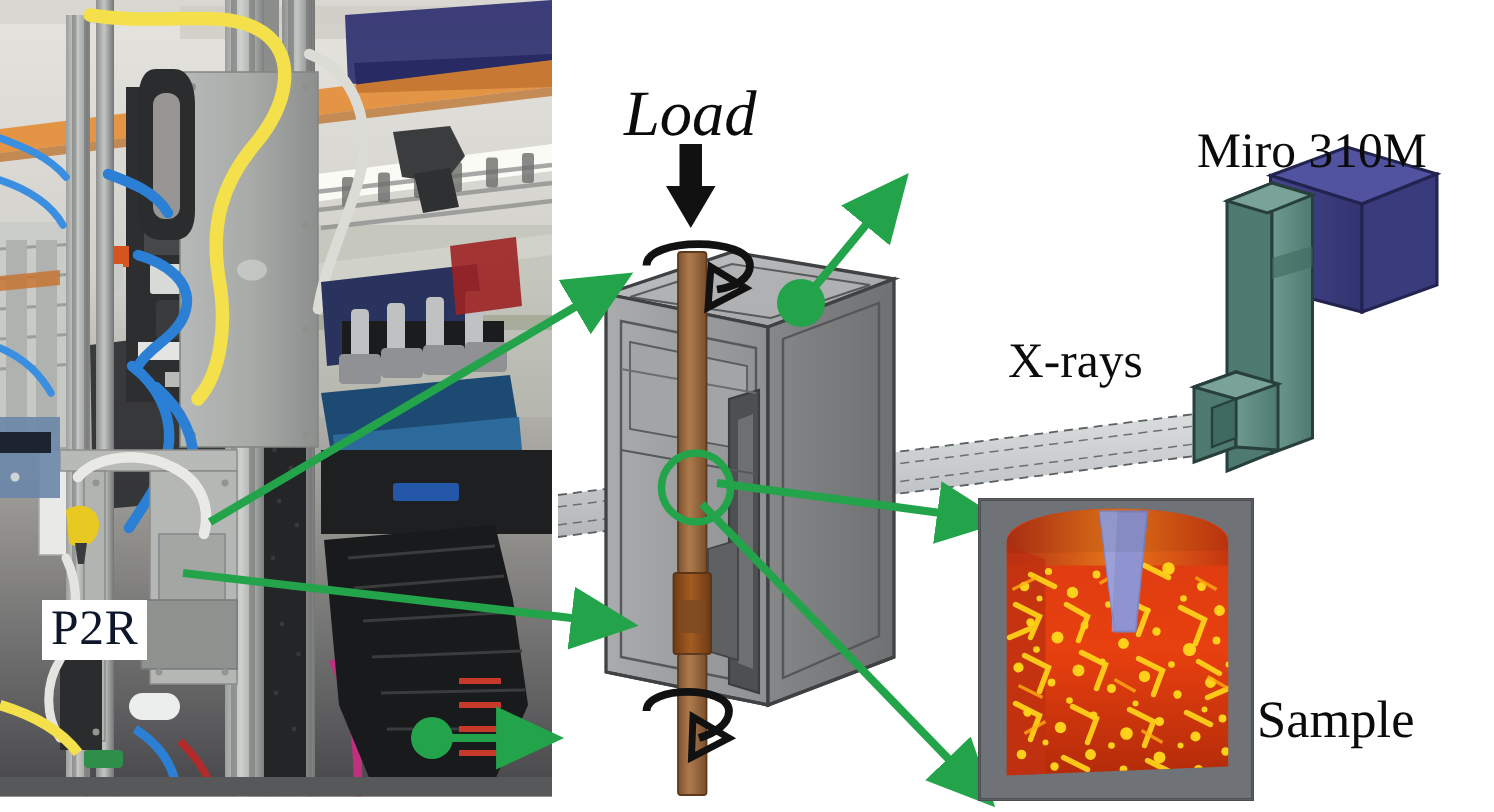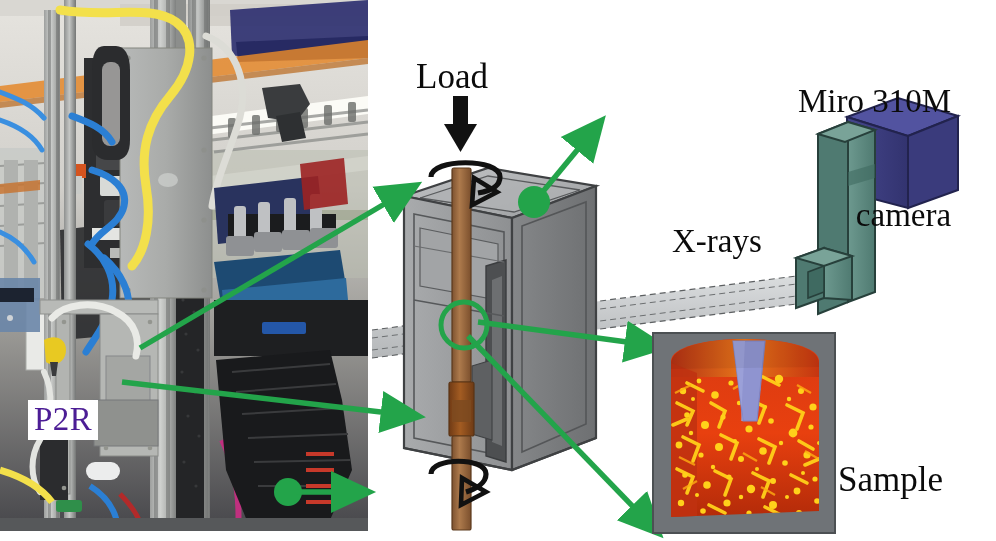--- a/index.html
+++ b/index.html
@@ -2,25 +2,25 @@
 <html><head>
 <meta charset="utf-8">
 <style>
   html,body{margin:0;padding:0;background:#ffffff;}
   body{width:996px;height:541px;overflow:hidden;font-family:"Liberation Serif",serif;}
   #stage{position:relative;width:996px;height:541px;background:#fff;overflow:hidden;}
 
   
   .photo{position:absolute;left:0;top:0;width:368px;height:531px;overflow:hidden;background:#8d8d88;}
   .ph-label{position:absolute;left:28px;top:400px;background:#ffffff;padding:1px 6px 3px 6px;
-            font-size:33px;line-height:36px;color:#4c1d95;font-family:"Liberation Serif",serif;letter-spacing:.5px;}
+            font-size:33px;line-height:36px;color:#0f172a;font-family:"Liberation Serif",serif;letter-spacing:.5px;}
 
   
   .lbl{position:absolute;color:#0b0b0b;font-family:"Liberation Serif",serif;white-space:pre;}
-  .lbl-load{left:416px;top:57px;font-size:35px;line-height:40px;}
+  .lbl-load{left:416px;top:57px;font-size:43px;line-height:40px;font-style:italic;}
   .lbl-furnace{left:548px;top:88px;font-size:36px;line-height:40px;}
   .lbl-xray{left:672px;top:222px;font-size:33px;line-height:38px;}
   .lbl-sample{left:838px;top:460px;font-size:35px;line-height:40px;}
   .lbl-camera{left:798px;top:6px;font-size:33px;line-height:38px;text-align:right;}
 
   
   .ovl{position:absolute;left:0;top:0;width:996px;height:541px;}
 
   
   .sample-box{position:absolute;left:652px;top:332px;width:182px;height:200px;
@@ -518,16 +518,15 @@
 
       <rect x="0.5" y="0.5" width="181" height="199" fill="none" stroke="#4c5053" stroke-width="1"></rect>
     </svg>
   </div>
 
   <div class="lbl lbl-load">Load</div>
   <div class="lbl lbl-xray">X-rays</div>
   <div class="lbl lbl-sample">Sample</div>
   <div class="lbl lbl-camera">
     <div>Miro 310M</div>
-    <div>camera</div>
   </div>
 
 </div>
 
 </body></html>

